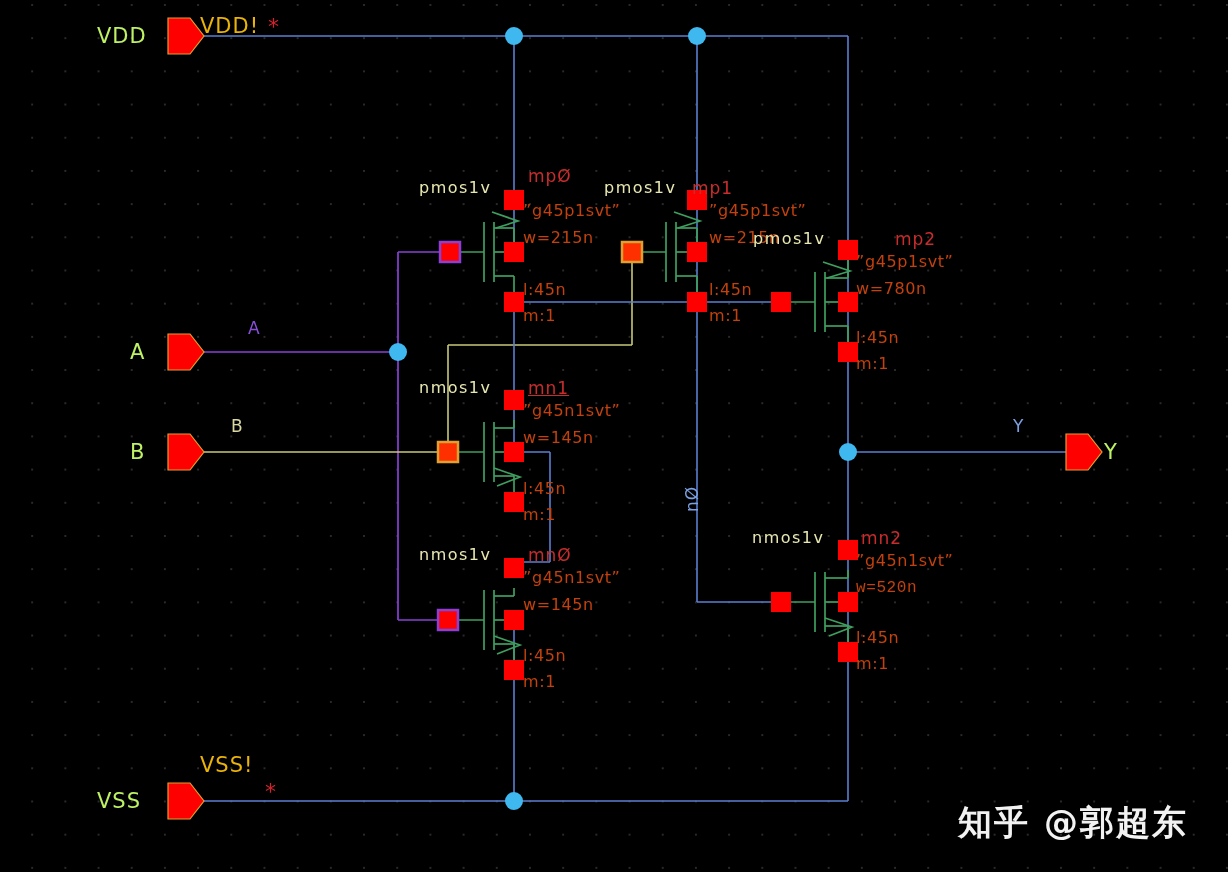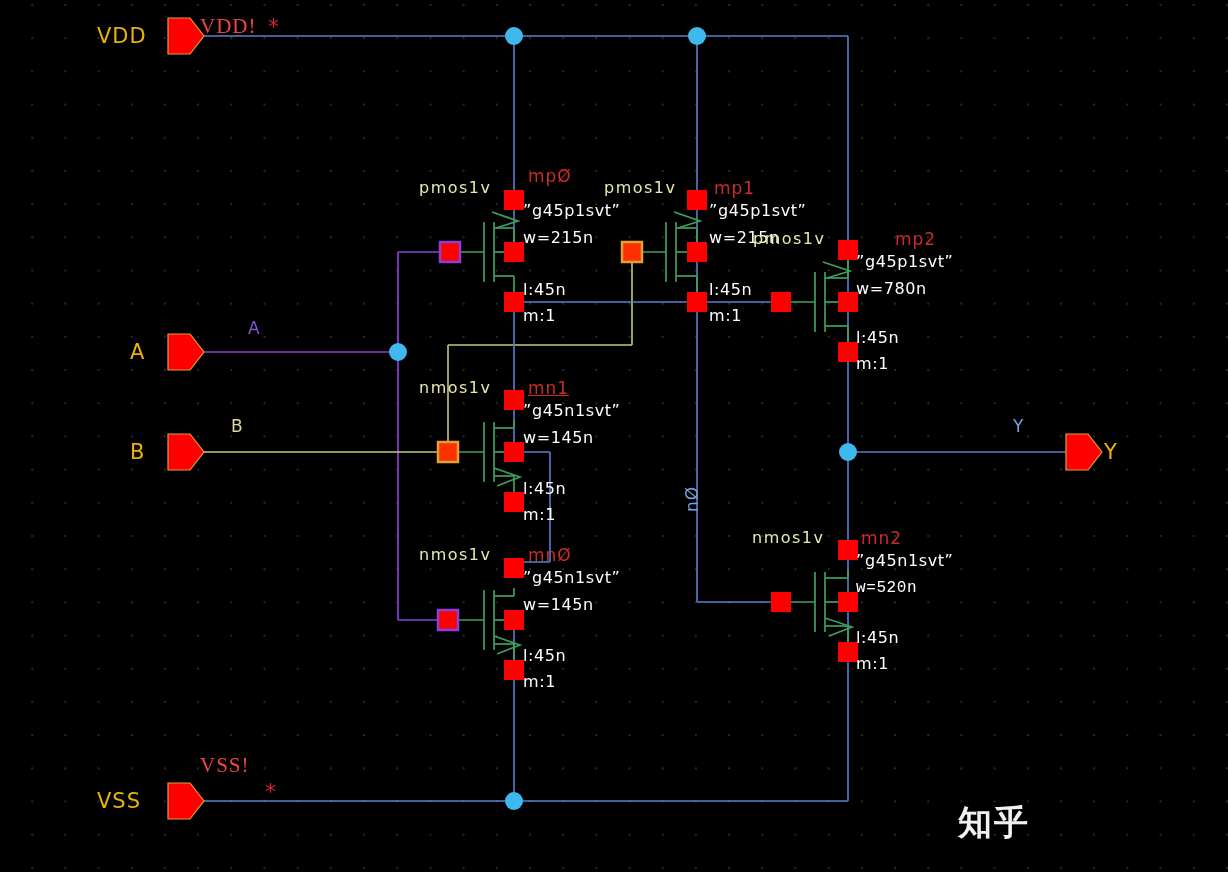--- a/index.html
+++ b/index.html
@@ -20,26 +20,26 @@
     background-position:-2px 4px;
     pointer-events:none;
   }
   #svglayer{position:absolute;left:0;top:0;width:1228px;height:872px;}
   .lbl{
     position:absolute;white-space:pre;
     font-family:"DejaVu Sans", sans-serif;
     line-height:1;
     pointer-events:none;
   }
-  .pinname{color:#eab308;font-size:21px;letter-spacing:1px;}
-  .pinlabel-red{color:#ef4444;font-size:21px;letter-spacing:1px;font-family:Liberation Serif, serif;}
+  .pinname{color:#bef264;font-size:21px;letter-spacing:1px;}
+  .pinlabel-red{color:#eab308;font-size:21px;letter-spacing:1px;}
   .star{color:#d4232e;font-size:22px;}
   .devtype{color:#e8e8b0;font-size:16px;letter-spacing:1.5px;}
   .devname{color:#c92c2c;font-size:17px;letter-spacing:1px;}
-  .devparam{color:#ffffff;font-size:16px;letter-spacing:0.6px;}
+  .devparam{color:#c2410c;font-size:16px;letter-spacing:0.6px;}
   .netlbl-violet{color:#8a4fd8;font-size:17px;letter-spacing:1px;}
   .netlbl-yellow{color:#d8d8a0;font-size:17px;letter-spacing:1px;}
   .netlbl-blue{color:#7b9fe0;font-size:17px;letter-spacing:1px;}
   .netlbl-rot{
     color:#7b9fe0;font-size:17px;letter-spacing:1px;
     transform:rotate(-90deg);transform-origin:left top;
   }
   .wm{
     position:absolute;color:#f2f2f2;font-size:34px;font-weight:bold;
     letter-spacing:2px;
@@ -261,21 +261,21 @@
   <div class="lbl netlbl-rot" style="left:684px;top:512px;">nØ</div>
 
   <div class="lbl devtype" style="left:419px;top:180px;">pmos1v</div>
   <div class="lbl devname" style="left:528px;top:168px;">mpØ</div>
   <div class="lbl devparam" style="left:523px;top:203px;">”g45p1svt”</div>
   <div class="lbl devparam" style="left:523px;top:230px;">w=215n</div>
   <div class="lbl devparam" style="left:523px;top:282px;">l:45n</div>
   <div class="lbl devparam" style="left:523px;top:308px;">m:1</div>
 
   <div class="lbl devtype" style="left:604px;top:180px;">pmos1v</div>
-  <div class="lbl devname" style="left:714px;top:180px;">mp1</div>
+  <div class="lbl devname" style="left:692px;top:180px;">mp1</div>
   <div class="lbl devparam" style="left:709px;top:203px;">”g45p1svt”</div>
   <div class="lbl devparam" style="left:709px;top:230px;">w=215n</div>
   <div class="lbl devparam" style="left:709px;top:282px;">l:45n</div>
   <div class="lbl devparam" style="left:709px;top:308px;">m:1</div>
 
   <div class="lbl devtype" style="left:753px;top:231px;">pmos1v</div>
   <div class="lbl devname" style="left:895px;top:231px;">mp2</div>
   <div class="lbl devparam" style="left:856px;top:254px;">”g45p1svt”</div>
   <div class="lbl devparam" style="left:856px;top:281px;">w=780n</div>
   <div class="lbl devparam" style="left:856px;top:330px;">l:45n</div>
@@ -296,14 +296,15 @@
   <div class="lbl devparam" style="left:523px;top:674px;">m:1</div>
 
   <div class="lbl devtype" style="left:752px;top:530px;">nmos1v</div>
   <div class="lbl devname" style="left:861px;top:530px;">mn2</div>
   <div class="lbl devparam" style="left:856px;top:553px;">”g45n1svt”</div>
   <div class="lbl devparam" style="left:856px;top:580px;font-family:Liberation Mono, monospace;">w=520n</div>
   <div class="lbl devparam" style="left:856px;top:630px;">l:45n</div>
   <div class="lbl devparam" style="left:856px;top:656px;">m:1</div>
 
   <div class="wm" style="left:958px;top:800px;">知乎</div>
+  <div class="wm" style="left:1044px;top:800px;">@郭超东</div>
 
 </div>
 
 </body></html>

